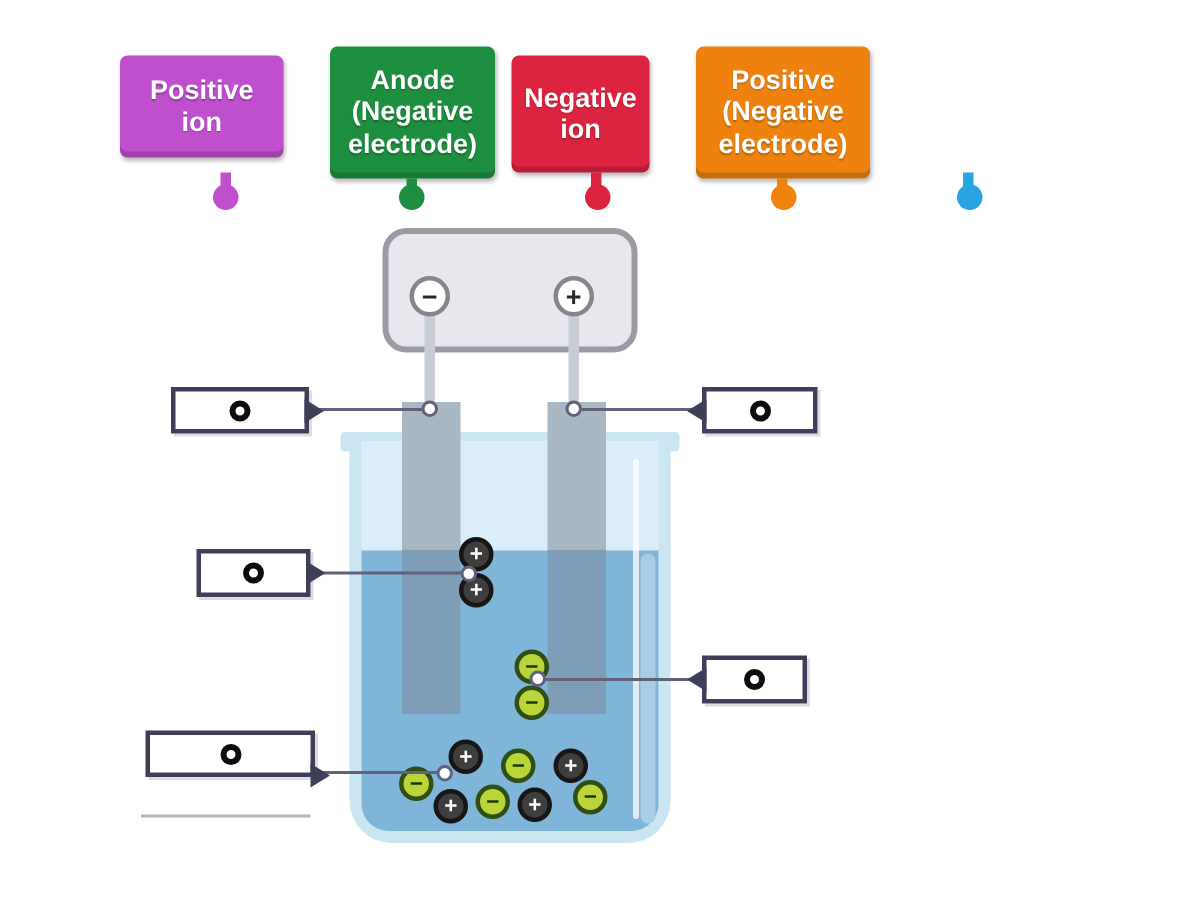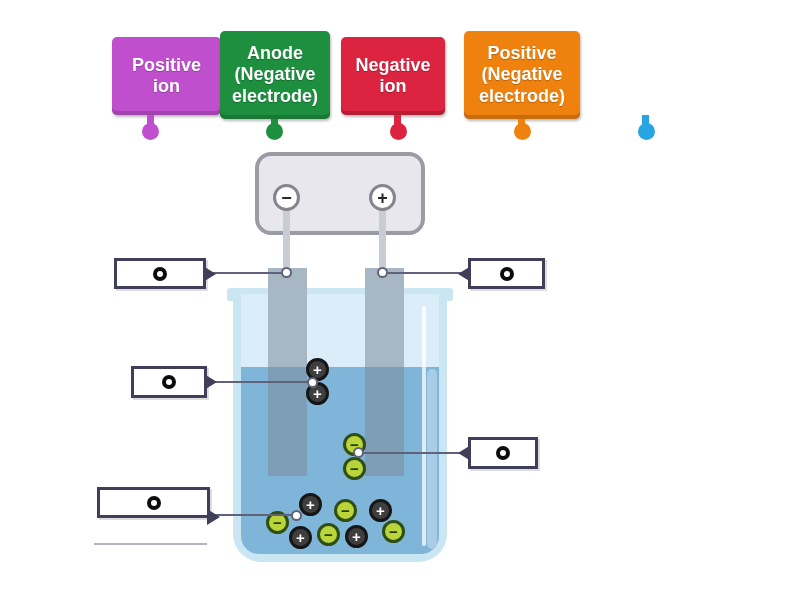--- a/index.html
+++ b/index.html
@@ -8,23 +8,23 @@
 
   
   .tile {
     position:absolute; display:flex; align-items:center; justify-content:center;
     color:#fff; font-weight:bold; font-size:18px; line-height:1.18; text-align:center;
     border-radius:5px; padding:2px 4px;
     box-shadow: inset 0 -4px 0 rgba(0,0,0,.16), 1px 2px 3px rgba(0,0,0,.28);
     text-shadow: 0 1px 1px rgba(0,0,0,.25);
     cursor:grab;
   }
-  .t1 { left:112px;  top:37px; width:109px; height:78px; }
+  .t1 { left:80px;  top:37px; width:109px; height:68px; }
   .t2 { left:220px; top:31px; width:110px; height:88px; }
-  .t3 { left:341px; top:37px; width:104px; height:78px; }
+  .t3 { left:341px; top:37px; width:92px; height:78px; }
   .t4 { left:464px; top:31px; width:116px; height:88px; }
   .t5 { left:588px; top:37px; width:116px; height:78px; }
   .stem { position:absolute; width:7px; }
   .s1 { left:147px; top:115px; height:13px; }
   .s2 { left:271px; top:119px; height:9px; }
   .s3 { left:394px; top:115px; height:13px; }
   .s4 { left:518px; top:119px; height:9px; }
   .s5 { left:642px; top:115px; height:13px; }
   .dot { position:absolute; width:17px; height:17px; border-radius:50%; }
   .d1 { left:142px; top:123px; }

